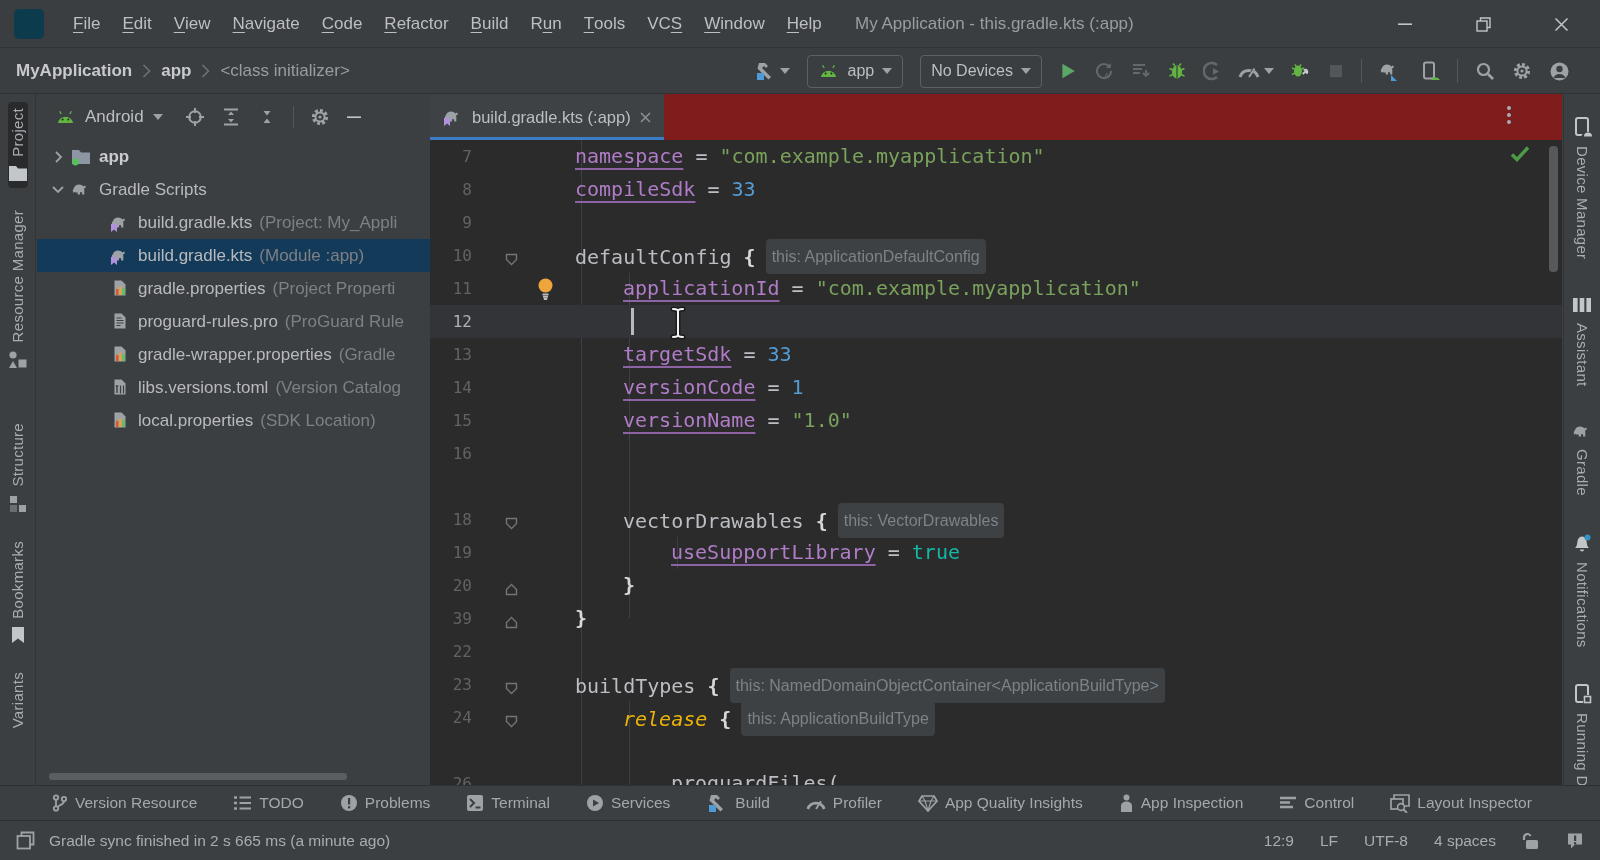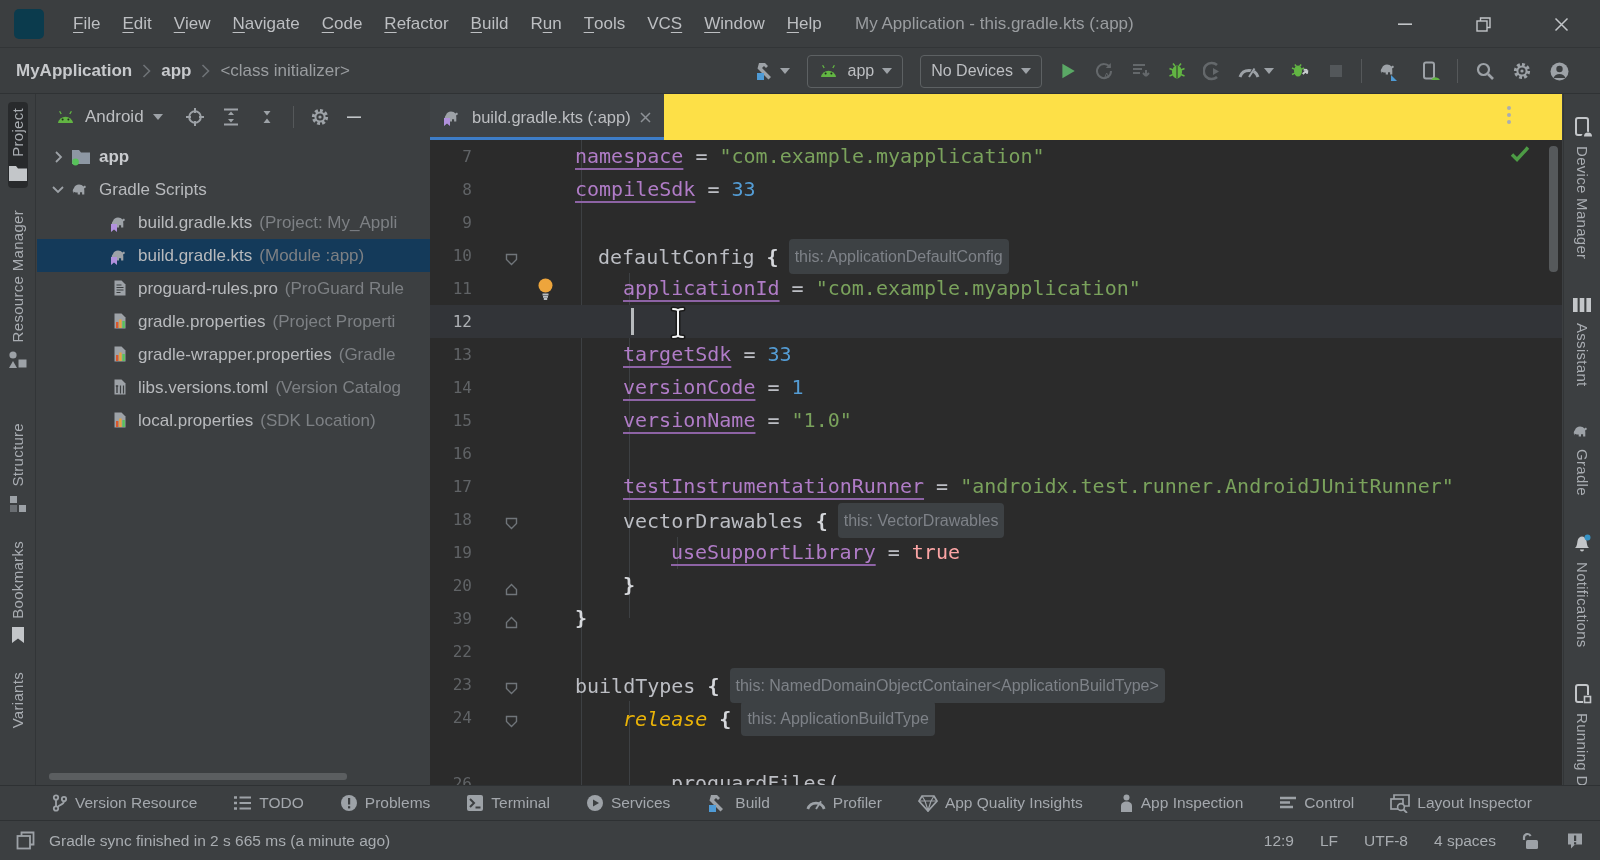--- a/index.html
+++ b/index.html
@@ -60,21 +60,21 @@
   .tree-row.selected { background:#143a5a; }
   .tree-chevron { width:26px; display:flex; justify-content:center; flex:none; }
   .tree-icon { width:20px; margin-right:8px; display:flex; justify-content:center; flex:none; }
   .tree-label { color:#b8babd; font-size:17px; }
   .tree-label.bold { font-weight:bold; color:#c9cbce; }
   .tree-secondary { color:#7d8084; font-size:17px; margin-left:7px; }
   #panel-hscroll { position:absolute; left:12px; bottom:5px; width:298px; height:7px; border-radius:3px; background:#5b5e60; }
 
   
   #editor { position:absolute; left:430px; top:0; width:1132px; height:691px; background:#2b2b2b; }
-  #tabbar { position:absolute; left:0; top:0; width:100%; height:46px; background:#fde047; }
+  #tabbar { position:absolute; left:0; top:0; width:100%; height:46px; background:#7f1d1d; }
   #tab-active { position:absolute; left:0; top:0; height:46px; background:#3e4245; display:flex;
     align-items:center; gap:9px; padding:0 13px; }
   #tab-active .tab-label { color:#bcbec1; font-size:16.5px; }
   #tab-underline { position:absolute; left:0; bottom:0; height:3px; width:100%; background:#3d7dc8; }
   #tab-kebab { position:absolute; right:44px; top:12px; width:18px; height:22px; display:flex;
     flex-direction:column; align-items:center; gap:3px; }
   .kebab-dot { width:4px; height:4px; border-radius:50%; background:#a9adb2; }
   #inspections-check { position:absolute; right:32px; top:52px; }
 
   #code { position:absolute; left:0; top:46px; width:100%; height:645px; overflow:hidden;
@@ -86,21 +86,21 @@
     color:#606366; font-size:16px; }
   .current .ln { color:#aeb1b5; }
   .fold-cell { position:absolute; left:74px; top:9px; }
   .bulb-cell { position:absolute; left:106px; top:5px; }
   .code-text { position:absolute; top:0; height:33px; line-height:33px; white-space:pre; }
   .tk-prop { color:#b07cc7; text-decoration:underline; text-decoration-color:#8d63a5; text-underline-offset:5px; }
   .tk-plain { color:#bcbec4; }
   .tk-brace { color:#d6d8dc; font-weight:bold; }
   .tk-str { color:#7aa25c; }
   .tk-num { color:#549cd4; }
-  .tk-kw { color:#fca5a5; }
+  .tk-kw { color:#14b8a6; }
   .tk-rel { color:#eab308; font-style:italic; }
   .inlay { display:inline-block; background:#3d4144; color:#7e8288; border-radius:4px;
     font-family:"Liberation Sans", sans-serif; font-size:16px; padding:1px 6px; margin-left:10px;
     vertical-align:2px; }
   #caret { position:absolute; width:3px; height:27px; background:#b7babd; top:3px; }
   #mouse-ibeam { position:absolute; top:1px; }
   #editor-vscroll { position:absolute; right:4px; top:52px; width:9px; height:126px; background:#56595b; border-radius:4px; }
 
   
   #right-stripe { position:absolute; left:1563px; top:0; width:37px; height:691px; background:#3c3f41;
@@ -460,37 +460,37 @@
               <path d="M1 10h6v8l-3-2.4L1 18z" fill="#b191dd"></path>
             </svg>
           </span>
           <span class="tree-label">build.gradle.kts</span>
           <span class="tree-secondary">(Module :app)</span>
         </div>
         <div class="tree-row" style="padding-left: 73px;">
           <span class="tree-icon">
             <svg width="18" height="19" viewBox="0 0 18 19">
               <path fill="#9da2a7" d="M3.5 1.5h7l4 4v11h-11z"></path>
-              <path d="M5.5 6h5M5.5 8.5h7M5.5 11h7M5.5 13.5h4" stroke="#3b3e40" stroke-width="1.2"></path>
-            </svg>
-          </span>
-          <span class="tree-label">proguard-rules.pro</span>
-          <span class="tree-secondary">(ProGuard Rule</span>
+              <rect x="5" y="10" width="2.4" height="6" fill="#d8572c"></rect>
+              <rect x="8.2" y="7.5" width="2.4" height="8.5" fill="#e8a33d"></rect>
+              <rect x="11.4" y="9" width="2.4" height="7" fill="#57c25a"></rect>
+            </svg>
+          </span>
+          <span class="tree-label">gradle.properties</span>
+          <span class="tree-secondary">(Project Properti</span>
         </div>
         <div class="tree-row" style="padding-left: 73px;">
           <span class="tree-icon">
             <svg width="18" height="19" viewBox="0 0 18 19">
               <path fill="#9da2a7" d="M3.5 1.5h7l4 4v11h-11z"></path>
-              <rect x="5" y="10" width="2.4" height="6" fill="#d8572c"></rect>
-              <rect x="8.2" y="7.5" width="2.4" height="8.5" fill="#e8a33d"></rect>
-              <rect x="11.4" y="9" width="2.4" height="7" fill="#57c25a"></rect>
-            </svg>
-          </span>
-          <span class="tree-label">gradle.properties</span>
-          <span class="tree-secondary">(Project Properti</span>
+              <path d="M5.5 6h5M5.5 8.5h7M5.5 11h7M5.5 13.5h4" stroke="#3b3e40" stroke-width="1.2"></path>
+            </svg>
+          </span>
+          <span class="tree-label">proguard-rules.pro</span>
+          <span class="tree-secondary">(ProGuard Rule</span>
         </div>
         <div class="tree-row" style="padding-left: 73px;">
           <span class="tree-icon">
             <svg width="18" height="19" viewBox="0 0 18 19">
               <path fill="#9da2a7" d="M3.5 1.5h7l4 4v11h-11z"></path>
               <rect x="5" y="10" width="2.4" height="6" fill="#d8572c"></rect>
               <rect x="8.2" y="7.5" width="2.4" height="8.5" fill="#e8a33d"></rect>
               <rect x="11.4" y="9" width="2.4" height="7" fill="#57c25a"></rect>
             </svg>
           </span>
@@ -567,21 +567,21 @@
         </div>
         <div class="code-line" style="top: 66px;">
           <span class="ln">9</span>
           <span class="code-text" style="left: 145px;"></span>
         </div>
         <div class="code-line" style="top: 99px;">
           <span class="ln">10</span>
           <span class="fold-cell"><svg width="15" height="15" viewBox="0 0 15 15">
               <path d="M2.5 2.5h10v5l-5 5-5-5z" fill="none" stroke="#70757a" stroke-width="1.4"></path>
             </svg></span>
-          <span class="code-text" style="left: 145px; margin-left: 23px;"><span class="tk-plain">defaultConfig </span><span class="tk-brace">{</span><span class="inlay">this: ApplicationDefaultConfig</span></span>
+          <span class="code-text" style="left: 145px;"><span class="tk-plain">defaultConfig </span><span class="tk-brace">{</span><span class="inlay">this: ApplicationDefaultConfig</span></span>
         </div>
         <div class="code-line" style="top: 132px;">
           <span class="ln">11</span>
           <span class="bulb-cell"><svg width="19" height="24" viewBox="0 0 19 24">
               <circle cx="9.5" cy="8.5" r="7" fill="#eda53c"></circle>
               <path d="M6.5 17.5h6M7 19.8h5M7.8 22h3.4" stroke="#b9bdc1" stroke-width="1.8"></path>
             </svg></span>
           <span class="code-text" style="left: 193px;"><span class="tk-prop">applicationId</span><span class="tk-plain"> = </span><span class="tk-str">"com.example.myapplication"</span></span>
         </div>
         <div class="code-line current" style="top: 165px;">
@@ -606,24 +606,20 @@
           <span class="code-text" style="left: 193px;"><span class="tk-prop">versionCode</span><span class="tk-plain"> = </span><span class="tk-num">1</span></span>
         </div>
         <div class="code-line" style="top: 264px;">
           <span class="ln">15</span>
           <span class="code-text" style="left: 193px;"><span class="tk-prop">versionName</span><span class="tk-plain"> = </span><span class="tk-str">"1.0"</span></span>
         </div>
         <div class="code-line" style="top: 297px;">
           <span class="ln">16</span>
           <span class="code-text" style="left: 145px;"></span>
         </div>
-        <div class="code-line" style="top: 330px;">
-          <span class="ln">17</span>
-          <span class="code-text" style="left: 193px;"><span class="tk-prop">testInstrumentationRunner</span><span class="tk-plain"> = </span><span class="tk-str">"androidx.test.runner.AndroidJUnitRunner"</span></span>
-        </div>
         <div class="code-line" style="top: 363px;">
           <span class="ln">18</span>
           <span class="fold-cell"><svg width="15" height="15" viewBox="0 0 15 15">
               <path d="M2.5 2.5h10v5l-5 5-5-5z" fill="none" stroke="#70757a" stroke-width="1.4"></path>
             </svg></span>
           <span class="code-text" style="left: 193px;"><span class="tk-plain">vectorDrawables </span><span class="tk-brace">{</span><span class="inlay">this: VectorDrawables</span></span>
         </div>
         <div class="code-line" style="top: 396px;">
           <span class="ln">19</span>
           <span class="code-text" style="left: 241px;"><span class="tk-prop">useSupportLibrary</span><span class="tk-plain"> = </span><span class="tk-kw">true</span></span>

